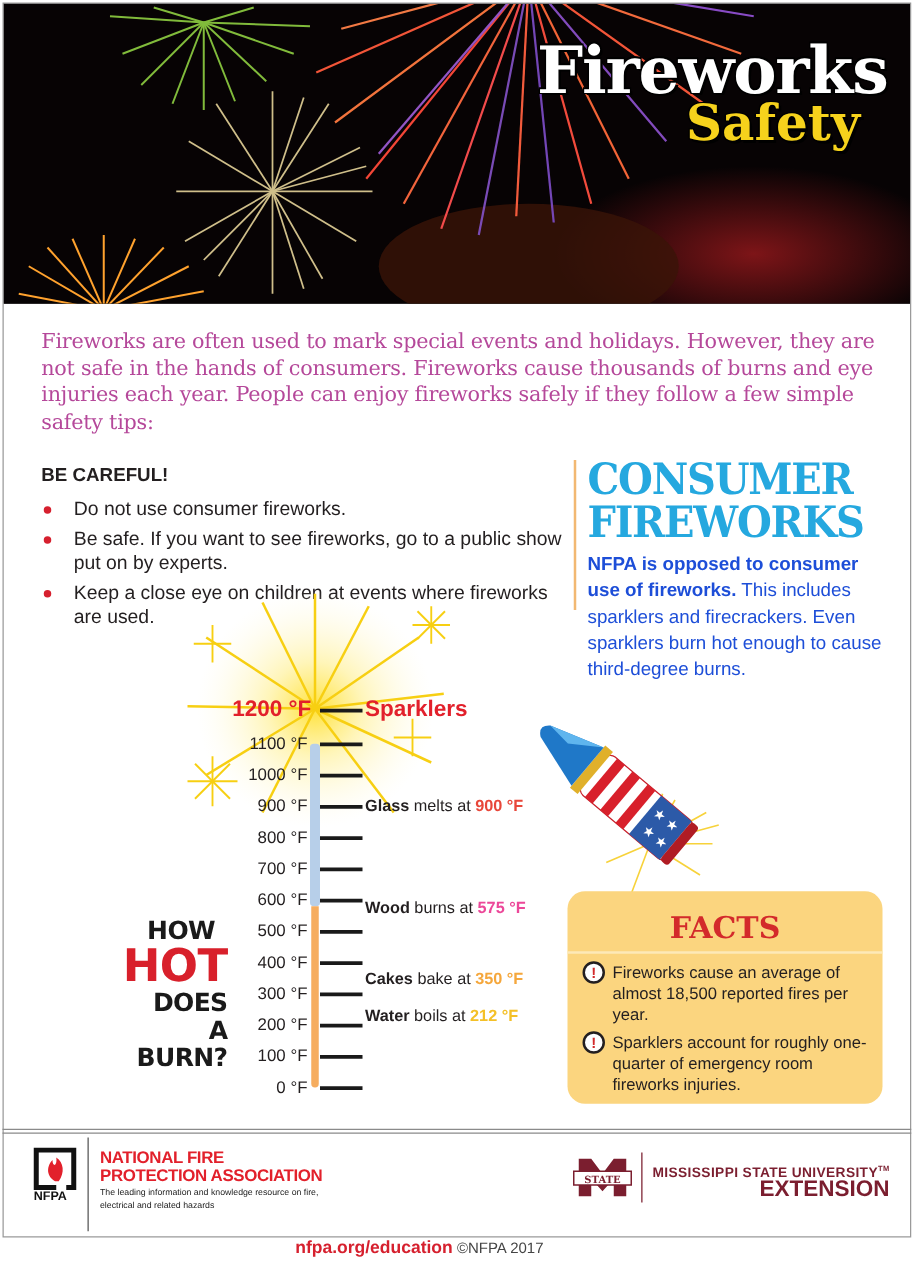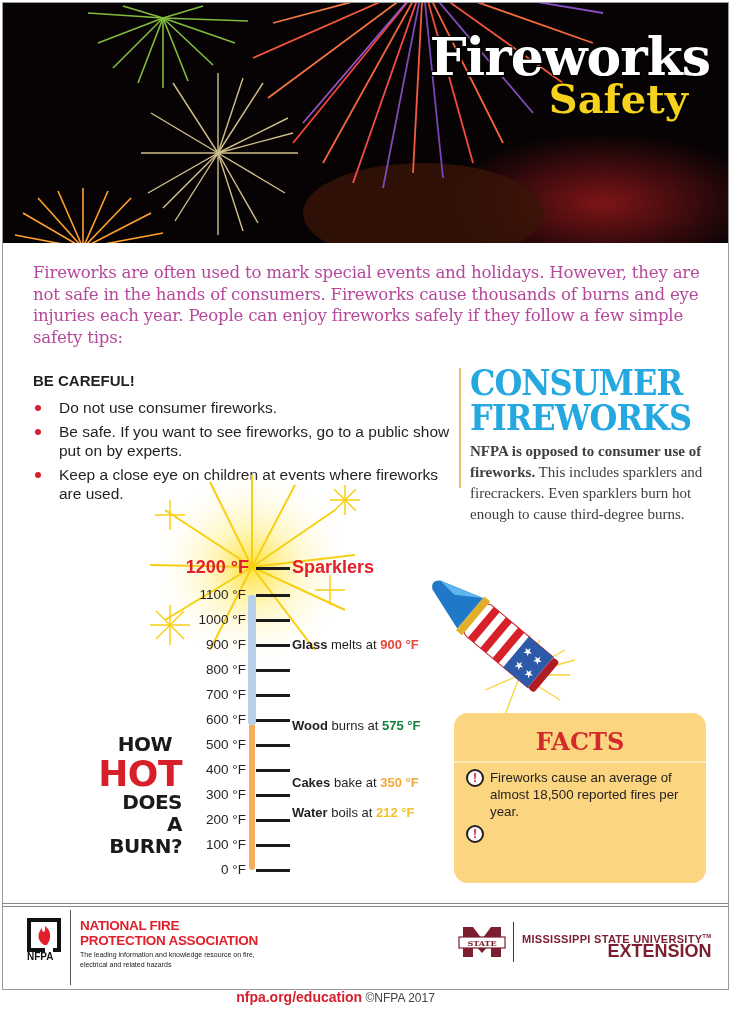--- a/index.html
+++ b/index.html
@@ -54,21 +54,21 @@
 
   
   .cf-bar { position: absolute; left: 459px; top: 368px; width: 2px; height: 120px; background: #f2b872; }
   .cf-title {
     position: absolute; left: 470px; top: 366px;
     font-family: "DejaVu Serif", serif; font-weight: bold; font-size: 32px;
     line-height: 32px; color: #25a8df; letter-spacing: -1px; transform: scaleY(1.08); transform-origin: top left;
   }
   .cf-body {
     position: absolute; left: 470px; top: 441px; width: 240px;
-    font-family: Liberation Serif, serif; font-size: 15px; line-height: 21px; color: #404040;
+    font-family: Liberation Sans, sans-serif; font-size: 15px; line-height: 21px; color: #1d4ed8;
   }
   .cf-body b { font-weight: bold; }
 
   
   .sparkle-svg { position: absolute; left: 120px; top: 470px; }
   .tube-blue { position: absolute; left: 248px; top: 595px; width: 8px; height: 130px; background: #b7cfe9; border-radius: 3px; }
   .tube-orange { position: absolute; left: 249px; top: 725px; width: 6px; height: 145px; background: #f6ad5f; border-radius: 0 0 3px 3px; }
   .scale-label {
     position: absolute; width: 86px; text-align: right; font-size: 13.5px; color: #231f20;
   }
@@ -313,21 +313,21 @@
 <div class="scale-label" style="left:160px; top:787px">300 °F</div>
 <div class="tick" style="top:794px"></div>
 <div class="scale-label" style="left:160px; top:812px">200 °F</div>
 <div class="tick" style="top:819px"></div>
 <div class="scale-label" style="left:160px; top:837px">100 °F</div>
 <div class="tick" style="top:844px"></div>
 <div class="scale-label" style="left:160px; top:862px">0 °F</div>
 <div class="tick" style="top:869px"></div>
 
 <div class="annot" style="top:637px"><b>Glass</b><span> melts at </span><span class="v" style="color:#e8473a">900 °F</span></div>
-<div class="annot" style="top:718px"><b>Wood</b><span> burns at </span><span class="v" style="color:#15803d">575 °F</span></div>
+<div class="annot" style="top:718px"><b>Wood</b><span> burns at </span><span class="v" style="color:#ec4899">575 °F</span></div>
 <div class="annot" style="top:775px"><b>Cakes</b><span> bake at </span><span class="v" style="color:#f5a73c">350 °F</span></div>
 <div class="annot" style="top:805px"><b>Water</b><span> boils at </span><span class="v" style="color:#f4c027">212 °F</span></div>
 
 <div class="howhot">
   <div class="l1">HOW</div>
   <div class="l2">HOT</div>
   <div class="l3">DOES</div>
   <div class="l4">A</div>
   <div class="l6">BURN?</div>
 </div>
@@ -360,20 +360,21 @@
 
 <div class="facts">
   <div class="facts-title">FACTS</div>
   <div class="facts-rule"></div>
   <div class="fact" style="top:56px">
     <span class="fact-icon">!</span>
     <span>Fireworks cause an average of almost 18,500 reported fires per year.</span>
   </div>
   <div class="fact" style="top:112px">
     <span class="fact-icon">!</span>
+    <span>Sparklers account for roughly one-quarter of emergency room fireworks injuries.</span>
   </div>
 </div>
 
 <div class="rule-a"></div>
 <div class="rule-b"></div>
 
 <svg class="nfpa-logo" viewBox="0 0 44 44">
   <rect x="4" y="2" width="30" height="30" fill="none" stroke="#111" stroke-width="4"></rect>
   <rect x="20" y="28" width="8" height="6" fill="#fff"></rect>
   <path d="M19,27 C11,22 13,14 17,10 C17,16 21,15 20,8 C26,12 27,20 22,27 Z" fill="#e2202b"></path>

